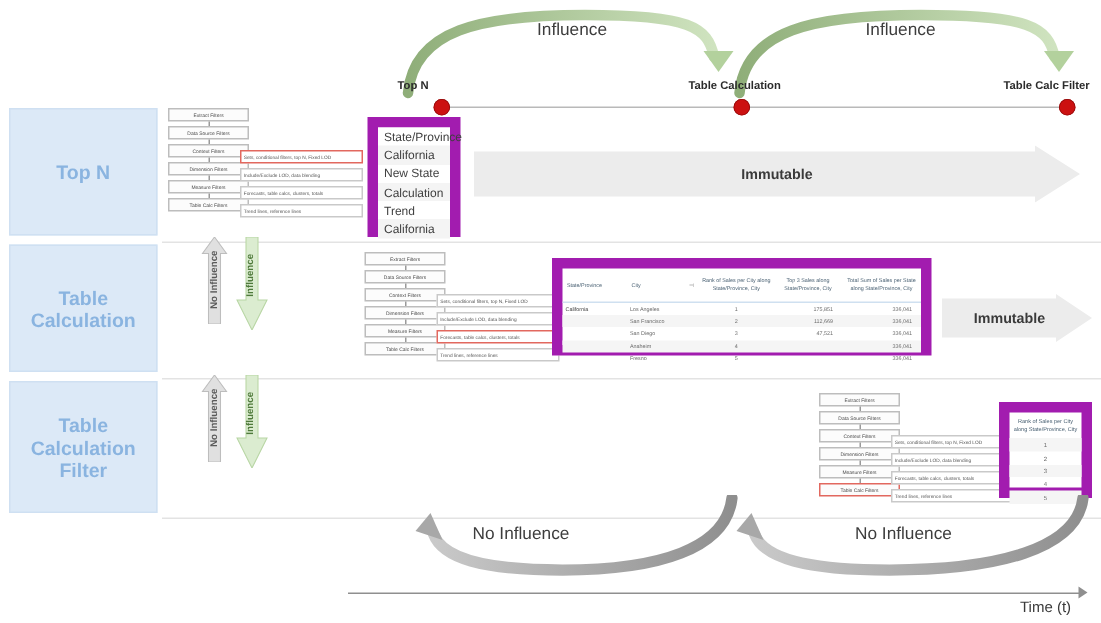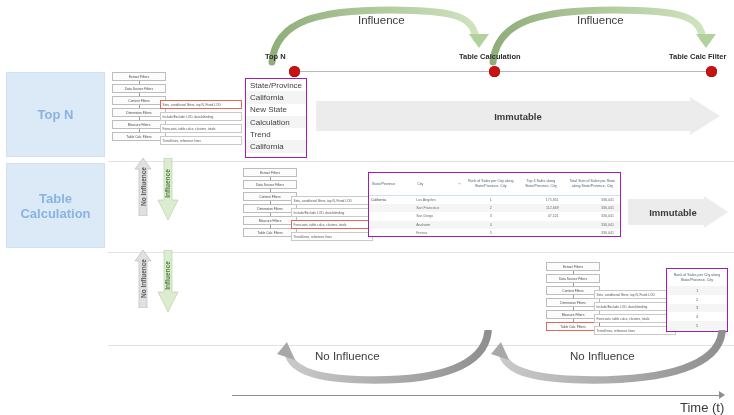--- a/index.html
+++ b/index.html
@@ -46,21 +46,21 @@
         box-sizing:border-box;white-space:nowrap;}
   .fconn{position:absolute;background:#9a9a9a;width:1px;}
   .abox{position:absolute;border:1px solid #c9c9c9;background:#ffffff;
         font-size:3.2px;color:#555;display:flex;align-items:center;padding-left:1.5px;
         box-sizing:border-box;white-space:nowrap;}
   .abox.hl{border:1px solid #e2685f;}
   .fbox.hl{border:1px solid #e2685f;}
   .leader{position:absolute;border-top:1px solid #bfbfbf;height:0;}
 
   
-  .dtable{position:absolute;border:1px solid #a21caf;background:#fff;box-sizing:border-box;}
+  .dtable{position:absolute;border:7px solid #a21caf;background:#fff;box-sizing:border-box;}
 
   .t1{left:245px;top:78px;width:62px;height:80px;}
   .t1 .cell{height:12.3px;display:flex;align-items:center;padding-left:4px;
             font-size:8px;color:#3f3f3f;box-sizing:border-box;}
   .t1 .cell.h{font-weight:normal;background:#fff;}
   .t1 .cell.alt{background:#f4f4f4;}
 
   .t2{left:368px;top:172px;width:253px;height:65px;}
   .t2 .hdr{display:flex;height:22px;border-bottom:1px solid #cfe0f0;}
   .t2 .hc{font-size:3.6px;color:#4b6274;display:flex;align-items:center;
@@ -78,36 +78,39 @@
          padding:2px 2px 2px 2px;box-sizing:border-box;height:17px;
          display:flex;align-items:center;justify-content:center;}
   .t3 .r{height:8.8px;font-size:4px;color:#6b6b6b;display:flex;
          align-items:center;justify-content:center;}
   .t3 .r.alt{background:#f5f5f5;}
 
   
   .taxis{position:absolute;left:232px;top:395px;width:490px;height:0;border-top:1px solid #8f8f8f;}
   .tarrow{position:absolute;left:719px;top:391px;width:0;height:0;
           border-left:6px solid #8f8f8f;border-top:4px solid transparent;border-bottom:4px solid transparent;}
-  .tlabel{position:absolute;left:680px;top:400px;font-size:13px;color:#3a3a3a;}
+  .tlabel{position:absolute;left:680px;top:400px;font-size:10px;color:#3a3a3a;}
 </style>
 </head>
 <body>
 
 <div class="canvas">
 
   <div class="sep" style="left:108px;top:161px;width:626px;"></div>
   <div class="sep" style="left:108px;top:252px;width:626px;"></div>
   <div class="sep" style="left:108px;top:345px;width:626px;"></div>
 
   <div class="rowlabel r1">
     <span>Top N</span>
   </div>
   <div class="rowlabel r2">
     <span>Table Calculation</span>
+  </div>
+  <div class="rowlabel r3">
+    <span>Table Calculation Filter</span>
   </div>
 
   <svg class="arc" style="left:250px;top:4px;width:484px;height:68px;" viewBox="0 0 484 68">
     <defs>
       <linearGradient id="gA" x1="0" y1="0" x2="1" y2="0">
         <stop offset="0" stop-color="#8fae79"></stop>
           <stop offset="1" stop-color="#cfe3bf"></stop>
       </linearGradient>
       <linearGradient id="gB" x1="0" y1="0" x2="1" y2="0">
         <stop offset="0" stop-color="#8fae79"></stop>

